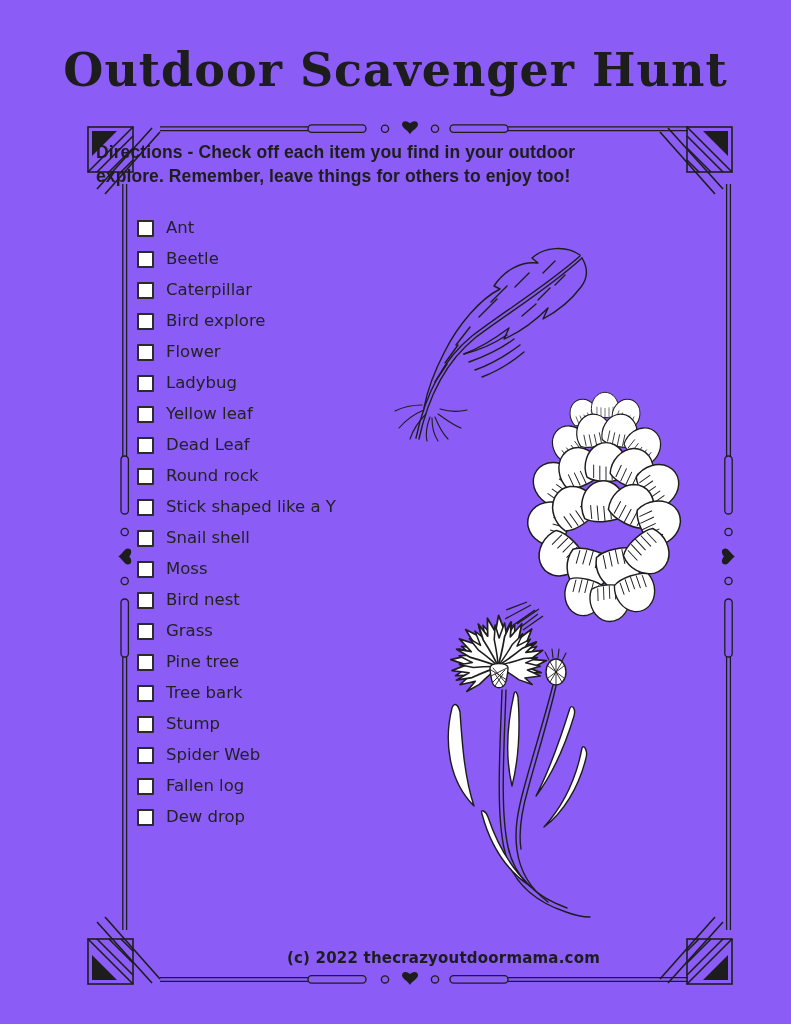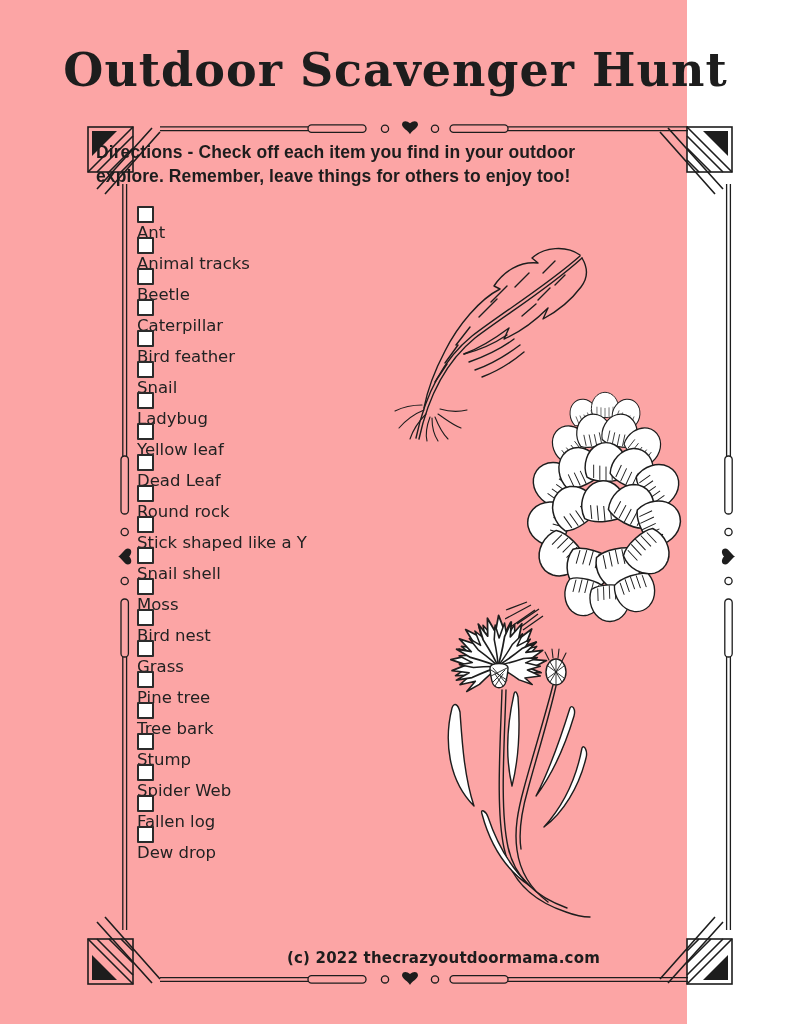--- a/index.html
+++ b/index.html
@@ -1,35 +1,35 @@
 <!DOCTYPE html>
 <html><head>
 <meta charset="utf-8">
 <style>
   html, body { margin: 0; padding: 0; background: #ffffff; }
   body { width: 791px; height: 1024px; overflow: hidden;
          font-family: "DejaVu Sans", sans-serif; color: #1d1d1d; }
-  .page { position: relative; width: 687px; height: 1024px; background: #fca5a5; }
+  .page { position: relative; width: 791px; height: 1024px; background: #8b5cf6; }
 
   .title { position: absolute; top: 46px; left: 0; width: 791px; margin: 0;
            text-align: center; font-family: "DejaVu Serif", serif;
            font-weight: 700; font-size: 46px; letter-spacing: 1px;
            line-height: 1.05; white-space: nowrap; }
 
   .frame { position: absolute; left: 0; top: 0; }
 
   .directions { position: absolute; top: 141px; left: 96px; width: 600px;
                 text-align: left; font-family: "Liberation Sans", sans-serif;
                 font-weight: 700; font-size: 17.5px; line-height: 1.35;
                 letter-spacing: 0.1px; }
   .directions div { white-space: nowrap; }
 
   .checklist { position: absolute; top: 206px; left: 137px; margin: 0; padding: 0;
                list-style: none; }
-  .item { display: flex; align-items: flex-start; height: 31px; flex-direction: column; }
+  .item { display: flex; align-items: flex-end; height: 31px; }
   .checkbox { width: 13px; height: 13px; border: 2px solid #2b2b2b;
               border-radius: 1px; background: #fff; margin-right: 12px;
               flex: 0 0 auto; cursor: pointer; }
   .item-label { font-size: 16.5px; color: #222; white-space: nowrap; }
 
   .illus { position: absolute; }
   .illus-feather  { left: 394px; top: 242px; }
   .illus-pinecone { left: 505px; top: 388px; }
   .illus-flower   { left: 432px; top: 590px; }
 
@@ -94,37 +94,33 @@
     <div>explore. Remember, leave things for others to enjoy too!</div>
   </div>
 
   <ul class="checklist">
     <li class="item">
         <span class="checkbox"></span>
         <span class="item-label">Ant</span>
       </li>
     <li class="item">
         <span class="checkbox"></span>
-        <span class="item-label">Animal tracks</span>
-      </li>
-    <li class="item">
-        <span class="checkbox"></span>
         <span class="item-label">Beetle</span>
       </li>
     <li class="item">
         <span class="checkbox"></span>
         <span class="item-label">Caterpillar</span>
       </li>
     <li class="item">
         <span class="checkbox"></span>
-        <span class="item-label">Bird feather</span>
-      </li>
-    <li class="item">
-        <span class="checkbox"></span>
-        <span class="item-label">Snail</span>
+        <span class="item-label">Bird explore</span>
+      </li>
+    <li class="item">
+        <span class="checkbox"></span>
+        <span class="item-label">Flower</span>
       </li>
     <li class="item">
         <span class="checkbox"></span>
         <span class="item-label">Ladybug</span>
       </li>
     <li class="item">
         <span class="checkbox"></span>
         <span class="item-label">Yellow leaf</span>
       </li>
     <li class="item">

